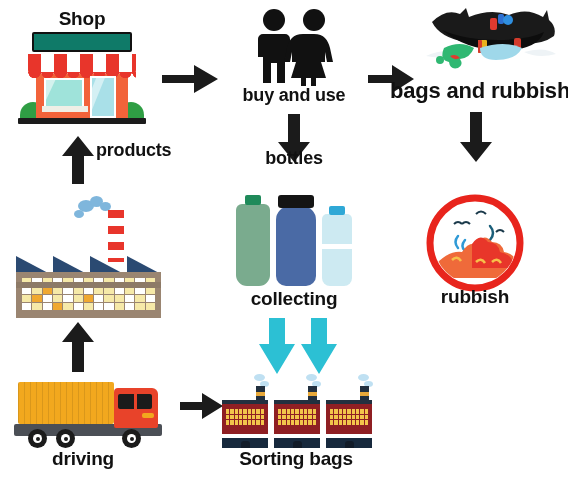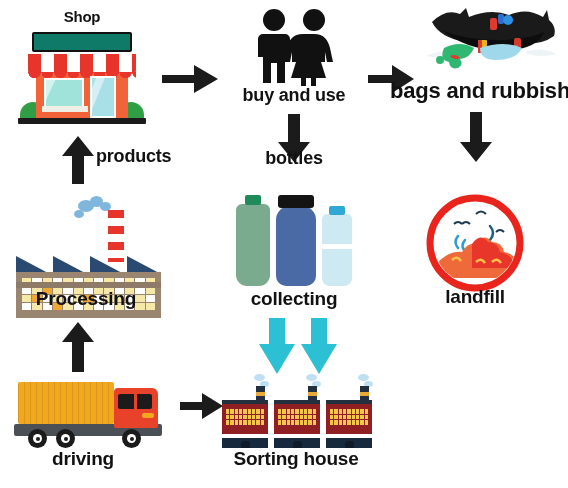--- a/index.html
+++ b/index.html
@@ -104,21 +104,21 @@
   .sf .base{position:absolute;left:0;bottom:0;width:46px;height:10px;background:#17293d;}
   .sf .door{position:absolute;left:19px;bottom:0;width:9px;height:7px;background:#111b28;border-radius:3px 3px 0 0;}
   .sf .puff{position:absolute;border-radius:50%;background:#bfe0f2;}
 </style>
 </head>
 <body>
 
 <div id="diagram">
 
   <div class="node" style="left:0;top:8px;width:164px;">
-    <div class="label" style="font-size:15px;">Shop</div>
+    <div class="label" style="font-size:19px;">Shop</div>
   </div>
   <div class="node shop-wrap">
     <div class="shop-ground"></div>
     <div class="bush l"></div>
     <div class="bush r"></div>
     <div class="shop-body"></div>
     <div class="shop-sign"></div>
     <div class="shop-awning"></div>
     <div class="shop-win"></div>
     <div class="shop-winsill"></div>
@@ -191,21 +191,21 @@
     <svg width="40" height="54" viewBox="0 0 40 54" aria-hidden="true">
       <path d="M14 2 h12 v30 h10 L20 52 L4 32 h10 Z" fill="#1b1b1b"></path>
     </svg>
   </div>
 
   <div class="arrow" style="left:58px;top:136px;">
     <svg width="40" height="50" viewBox="0 0 40 50" aria-hidden="true">
       <path d="M20 0 L36 20 h-10 v28 h-12 V20 H4 Z" fill="#1b1b1b"></path>
     </svg>
   </div>
-  <div class="node" style="left:96px;top:146px;">
+  <div class="node" style="left:96px;top:140px;">
     <div class="label" style="font-size:18px;text-align:left;">products</div>
   </div>
 
   <div class="node proc">
     <div class="smoke" style="left:62px;top:4px;width:16px;height:12px;"></div>
     <div class="smoke" style="left:74px;top:0px;width:13px;height:11px;"></div>
     <div class="smoke" style="left:84px;top:6px;width:11px;height:9px;"></div>
     <div class="smoke" style="left:58px;top:14px;width:10px;height:8px;"></div>
     <div class="proc-stack"></div>
     <div class="proc-roof">
@@ -266,23 +266,20 @@
         <i></i>
         <i class="w"></i>
         <i class="w"></i>
         <i></i>
         <i class="w"></i>
         <i></i>
         <i></i>
     </div>
     <div class="proc-base"></div>
   </div>
-  <div class="node" style="left:0;top:288px;width:172px;">
-    <div class="label" style="font-size:19px;">Processing</div>
-  </div>
 
   <div class="node bottles">
     <div class="b-green">
       <span class="neck"></span>
         <span class="cap"></span>
     </div>
     <div class="b-blue">
       <span class="cap"></span>
     </div>
     <div class="b-lite">
@@ -325,21 +322,21 @@
         <path d="M8 76 q16 -18 30 -16 q6 -10 14 -8 q8 -12 16 -2 q10 0 12 10 q12 2 16 16 z" fill="#ef6a3a"></path>
         <path d="M48 52 q8 -12 16 -2 q10 0 12 10 q12 2 16 16 H48 Z" fill="#e8362a"></path>
         <path d="M8 76 h86 v10 H8 Z" fill="#ef6a3a"></path>
         <path d="M28 68 q5 -5 9 1" stroke="#f7c04a" stroke-width="2.5" fill="none"></path>
         <path d="M52 70 q5 -5 9 1" stroke="#f7c04a" stroke-width="2.5" fill="none"></path>
         <path d="M68 70 q5 -5 9 1" stroke="#f7c04a" stroke-width="2.5" fill="none"></path>
       </g>
     </svg>
   </div>
   <div class="node" style="left:400px;top:286px;width:150px;">
-    <div class="label" style="font-size:19px;">landfill</div>
+    <div class="label" style="font-size:19px;">rubbish</div>
   </div>
 
   <div class="arrow" style="left:58px;top:322px;">
     <svg width="40" height="52" viewBox="0 0 40 52" aria-hidden="true">
       <path d="M20 0 L36 20 h-10 v30 h-12 V20 H4 Z" fill="#1b1b1b"></path>
     </svg>
   </div>
 
   <div class="node truck">
     <div class="t-box"></div>
@@ -477,16 +474,16 @@
           <i></i>
           <i></i>
           <i></i>
           <i></i>
       </div>
       <div class="base"></div>
       <div class="door"></div>
     </div>
   </div>
   <div class="node" style="left:216px;top:448px;width:160px;">
-    <div class="label" style="font-size:19px;">Sorting house</div>
+    <div class="label" style="font-size:19px;">Sorting bags</div>
   </div>
 
 </div>
 
 </body></html>

